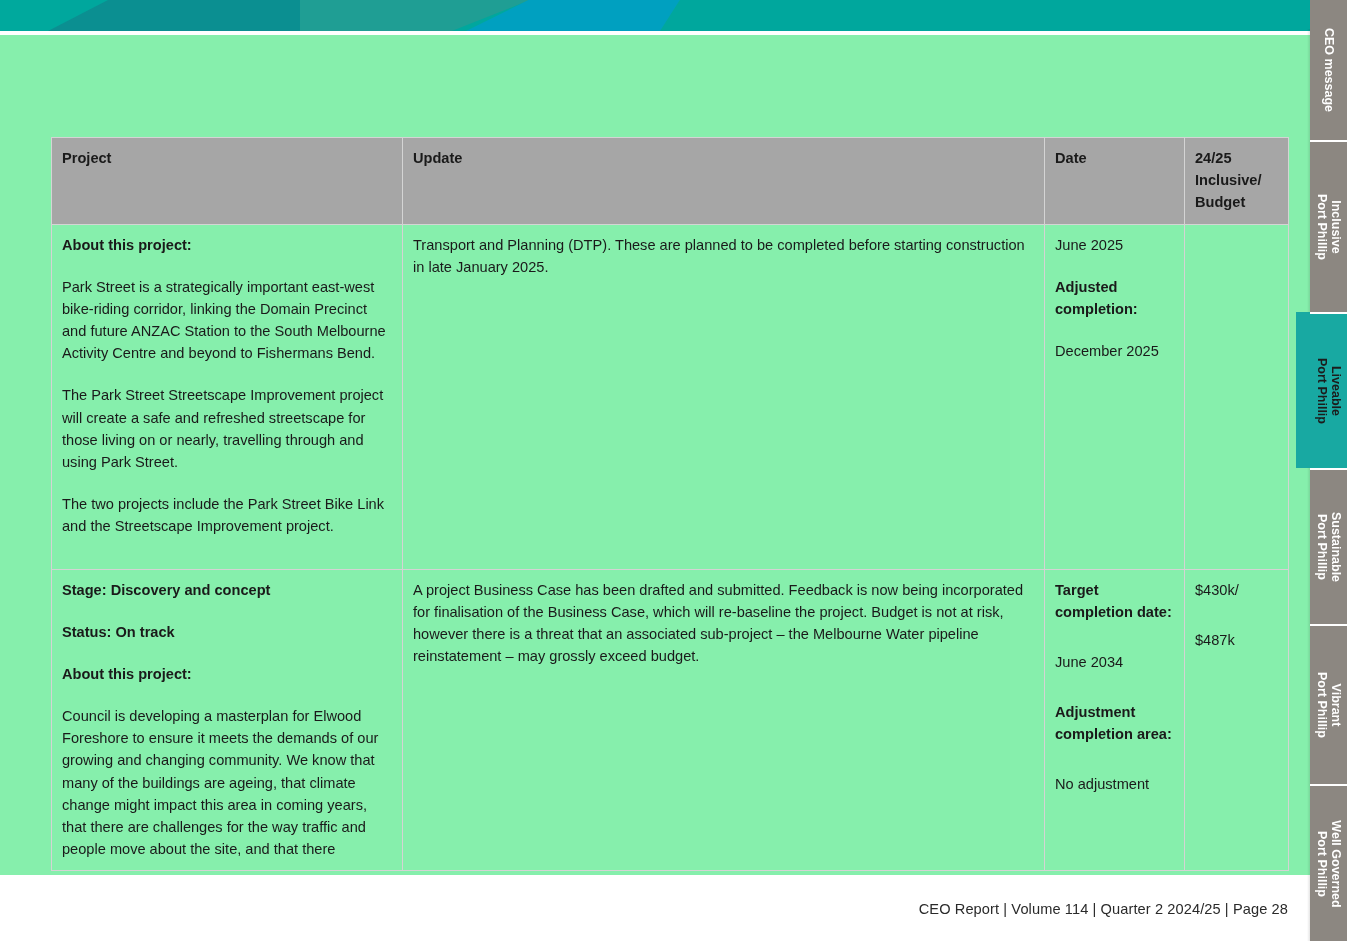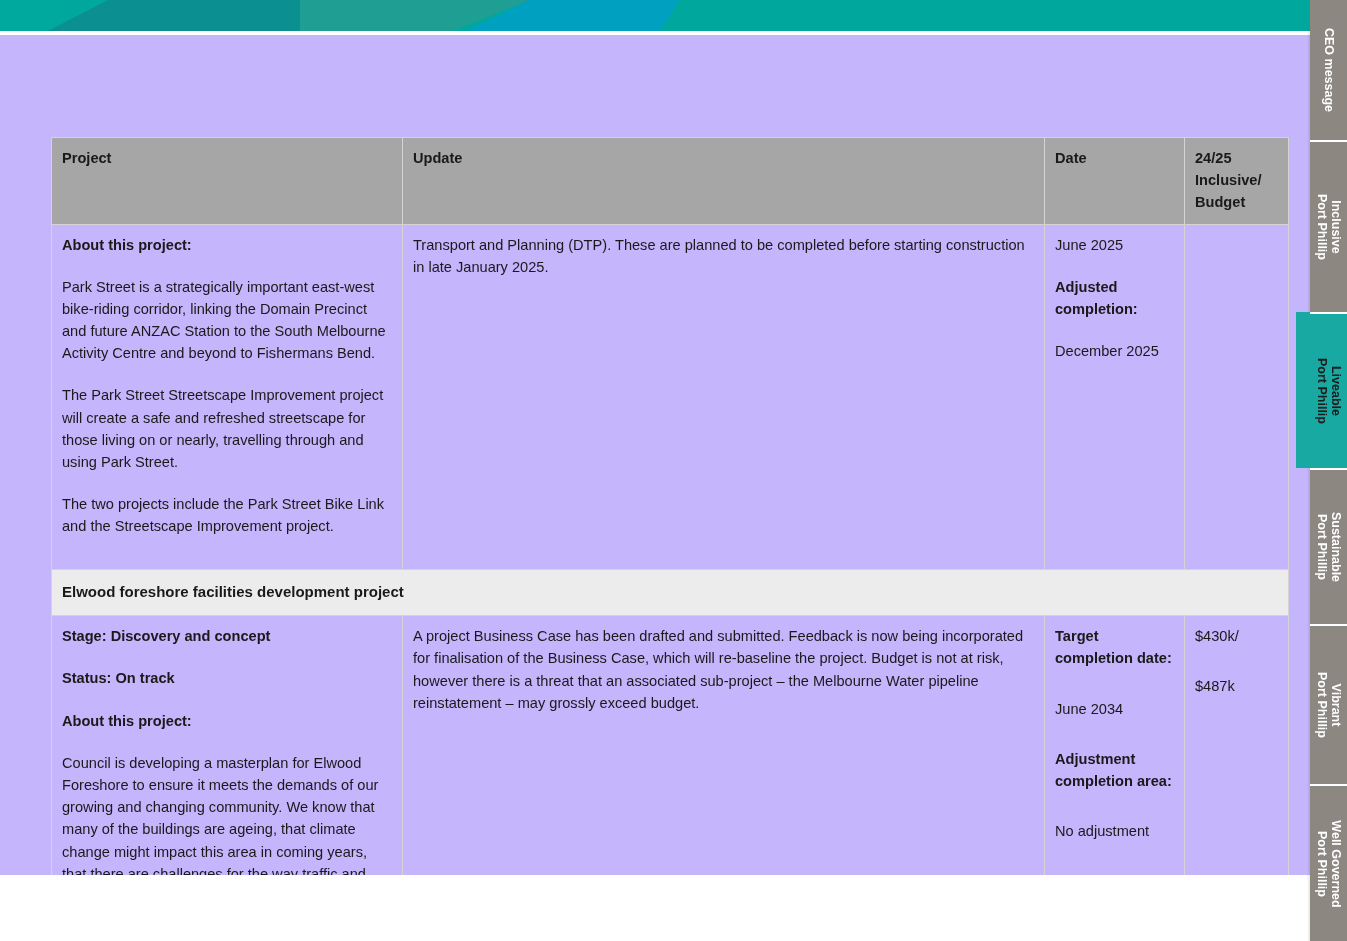--- a/index.html
+++ b/index.html
@@ -38,21 +38,21 @@
 
   .banner-gap {
     position: absolute; left: 0; top: 31px;
     width: 1310px; height: 4px; background: #ffffff;
   }
 
   
   .page {
     position: absolute; left: 0; top: 35px;
     width: 1310px; height: 906px;
-    background: #c4b5fd;
+    background: #86efac;
   }
 
   
   .doc-table {
     position: absolute;
     left: 51px; top: 102px;
     width: 1237px;
     border-collapse: collapse;
     table-layout: fixed;
   }
@@ -207,23 +207,20 @@
           </td>
           <td>Transport and Planning (DTP). These are planned to be completed before starting construction in late January 2025.</td>
           <td>
             <p>June 2025</p>
             <p class="b">Adjusted completion:</p>
             <p>December 2025</p>
           </td>
           <td></td>
         </tr>
 
-        <tr class="section-band">
-          <td colspan="4">Elwood foreshore facilities development project</td>
-        </tr>
 
         <tr class="row-elwood">
           <td>
             <p class="b">Stage: Discovery and concept</p>
             <p class="b">Status: On track</p>
             <p class="b">About this project:</p>
             <p>Council is developing a masterplan for Elwood Foreshore to ensure it meets the demands of our growing and changing community. We know that many of the buildings are ageing, that climate change might impact this area in coming years, that there are challenges for the way traffic and people move about the site, and that there</p>
           </td>
           <td>A project Business Case has been drafted and submitted. Feedback is now being incorporated for finalisation of the Business Case, which will re-baseline the project. Budget is not at risk, however there is a threat that an associated sub-project – the Melbourne Water pipeline reinstatement – may grossly exceed budget.</td>
           <td class="budget-cell">
@@ -236,20 +233,21 @@
             <p>$430k/</p>
             <p>$487k</p>
           </td>
         </tr>
 
       </tbody>
     </table>
 
     <div class="clip-mask"></div>
 
+    <div class="footer">CEO Report | Volume 114  | Quarter 2 2024/25 | Page 28</div>
   </div>
 
   <div class="rail">
     <div class="rail-shadow"></div>
     <div class="tab-accent"></div>
 
     <div class="tab" style="top:0px; height:140px; border-top:none;">
       <div class="tab-label">
         <span class="l1"></span>
         <span class="l2">CEO message</span>

